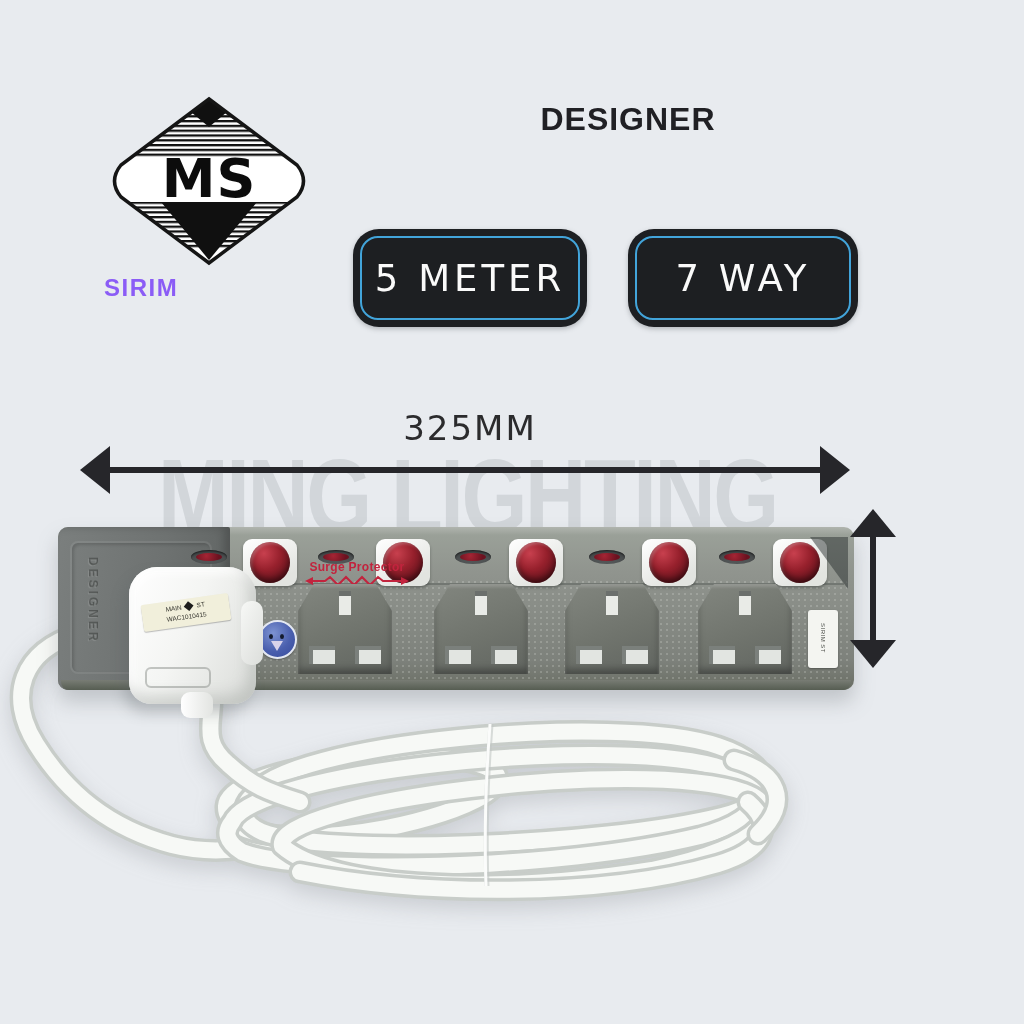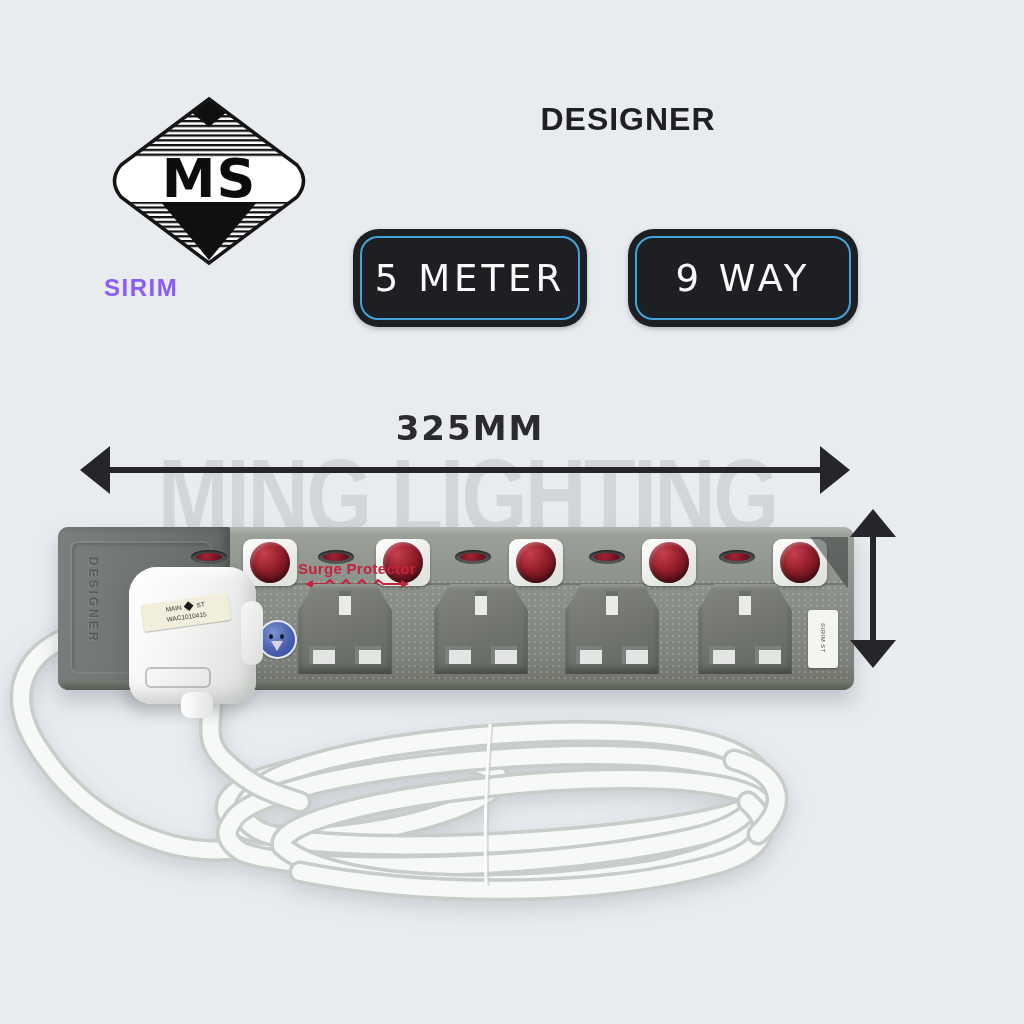--- a/index.html
+++ b/index.html
@@ -32,21 +32,21 @@
     letter-spacing:-3px;color:#d2d6da;transform:scaleX(.8);transform-origin:left top;z-index:1;}
 
   
   .dim{z-index:6;}
   .dimcolor{background:#26262a;}
   .h-shaft{left:102px;top:467px;width:726px;height:6px;}
   .h-head-l{left:80px;top:446px;width:0;height:0;
     border-top:24px solid transparent;border-bottom:24px solid transparent;border-right:30px solid #26262a;}
   .h-head-r{left:820px;top:446px;width:0;height:0;
     border-top:24px solid transparent;border-bottom:24px solid transparent;border-left:30px solid #26262a;}
-  .dim-label{font-family:"DejaVu Sans",sans-serif;font-size:34px;font-weight:700;
+  .dim-label{font-family:"DejaVu Sans",sans-serif;font-size:34px;font-weight:400;
     letter-spacing:2px;color:#2b2b2d;}
   .h-label{left:330px;top:408px;width:280px;text-align:center;}
   .v-shaft{left:870px;top:534px;width:6px;height:108px;}
   .v-head-t{left:850px;top:509px;width:0;height:0;
     border-left:23px solid transparent;border-right:23px solid transparent;border-bottom:28px solid #26262a;}
   .v-head-b{left:850px;top:640px;width:0;height:0;
     border-left:23px solid transparent;border-right:23px solid transparent;border-top:28px solid #26262a;}
   .v-label{left:888px;top:573px;}
 
   
@@ -85,21 +85,21 @@
   .rocker{position:absolute;top:12px;width:54px;height:47px;border-radius:9px;
     background:linear-gradient(150deg,#ffffff,#e2e4e0 80%);
     box-shadow:0 2px 3px rgba(30,34,32,.35);}
   .rocker i{position:absolute;inset:3px 7px;border-radius:50%;
     background:radial-gradient(circle at 35% 28%,#c8404e 0%,#96202c 42%,#581019 88%);
     box-shadow:inset 0 -4px 6px rgba(0,0,0,.45),inset 2px 2px 3px rgba(255,255,255,.25);}
   .ind1{left:133px;} .ind2{left:260px;} .ind3{left:397px;} .ind4{left:531px;} .ind5{left:661px;}
   .rk1{left:185px;} .rk2{left:318px;} .rk3{left:451px;} .rk4{left:584px;} .rk5{left:715px;}
 
   .surge{position:absolute;left:236px;top:33px;width:126px;text-align:center;}
-  .surge .txt{font-size:15px;font-weight:bold;color:#c2243e;letter-spacing:.3px;}
+  .surge .txt{font-size:12px;font-weight:bold;color:#c2243e;letter-spacing:.3px;}
   .surge svg{display:block;margin:1px auto 0;}
 
   .socket{position:absolute;top:57px;width:94px;height:90px;
     clip-path:polygon(0 30%,17% 0,83% 0,100% 30%,100% 100%,0 100%);
     background:linear-gradient(160deg,#82867f 0%,#70746d 55%,#616560 100%);
     box-shadow:inset 0 3px 3px rgba(255,255,255,.18),inset 0 -5px 7px rgba(0,0,0,.3);}
   .sk1{left:240px;} .sk2{left:376px;} .sk3{left:507px;} .sk4{left:640px;}
   .slot-e{position:absolute;left:41px;top:7px;width:12px;height:24px;background:#e9ebe7;
     box-shadow:inset 0 5px 0 rgba(40,44,42,.65);}
   .slot-l{position:absolute;left:11px;bottom:10px;width:26px;height:18px;background:#e2e5e1;
@@ -292,21 +292,21 @@
   <div class="abs title-block">
     <div class="title-line1">DESIGNER</div>
   </div>
 
   <div class="abs badge badge1">
     <div class="inner"></div>
     <div class="lbl">5 METER</div>
   </div>
   <div class="abs badge badge2">
     <div class="inner"></div>
-    <div class="lbl">9 WAY</div>
+    <div class="lbl">7 WAY</div>
   </div>
 
   <div class="abs dim h-shaft dimcolor"></div>
   <div class="abs dim h-head-l"></div>
   <div class="abs dim h-head-r"></div>
   <div class="abs dim dim-label h-label">325MM</div>
 
   <div class="abs dim v-shaft dimcolor"></div>
   <div class="abs dim v-head-t"></div>
   <div class="abs dim v-head-b"></div>

